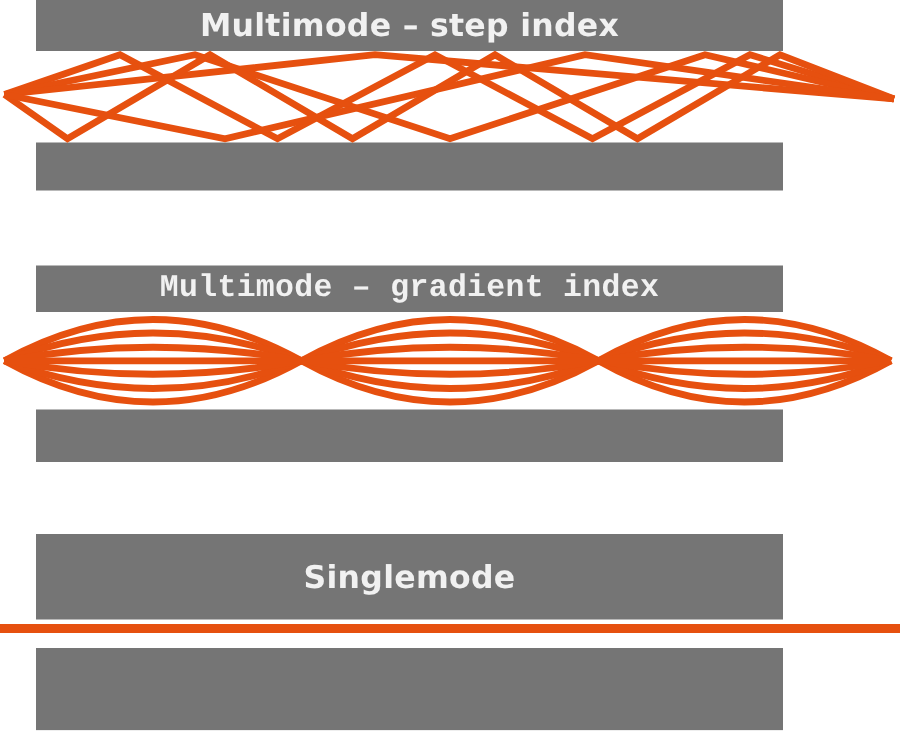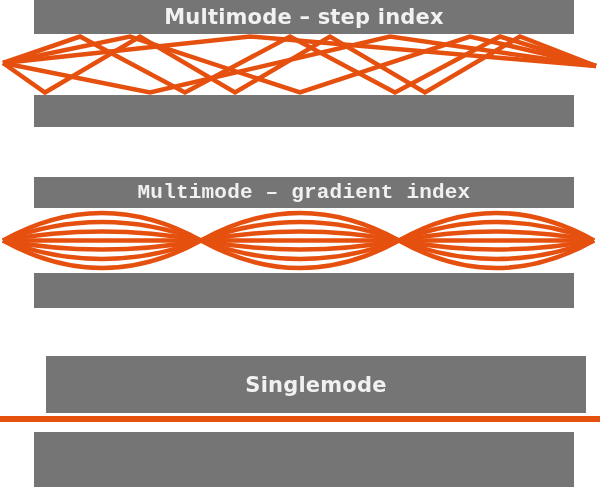--- a/index.html
+++ b/index.html
@@ -5,38 +5,38 @@
   html,body{margin:0;padding:0;background:#fff;}
   .stage{
     position:relative;
     width:600px;height:487px;
     background:#ffffff;
     overflow:hidden;
     font-family:"DejaVu Sans","Liberation Sans",sans-serif;
   }
   .bar{
     position:absolute;
-    left:34px;width:540px;
+    left:24px;width:498px;
     background:#757575;
   }
   .label-bar{
     display:flex;align-items:center;justify-content:center;
   }
   .bar-label{
     color:#f1f1f1;
     font-size:21px;
     font-weight:600;
     letter-spacing:0.2px;
     white-space:nowrap;
   }
   .s1-top{top:0;height:34px;}
   .s1-bottom{top:95px;height:32px;}
   .s2-top{top:177px;height:31px;font-family:Liberation Mono, monospace;}
   .s2-bottom{top:273px;height:35px;}
-  .s3-top{top:356px;height:57px;margin-left:12px;}
+  .s3-top{top:356px;height:57px;}
   .s3-bottom{top:432px;height:55px;}
   .rays-svg{
     position:absolute;left:0;top:0;width:600px;height:487px;
     pointer-events:none;
   }
   .ray{
     fill:none;
     stroke:#E6500F;
     stroke-width:4.5;
   }

